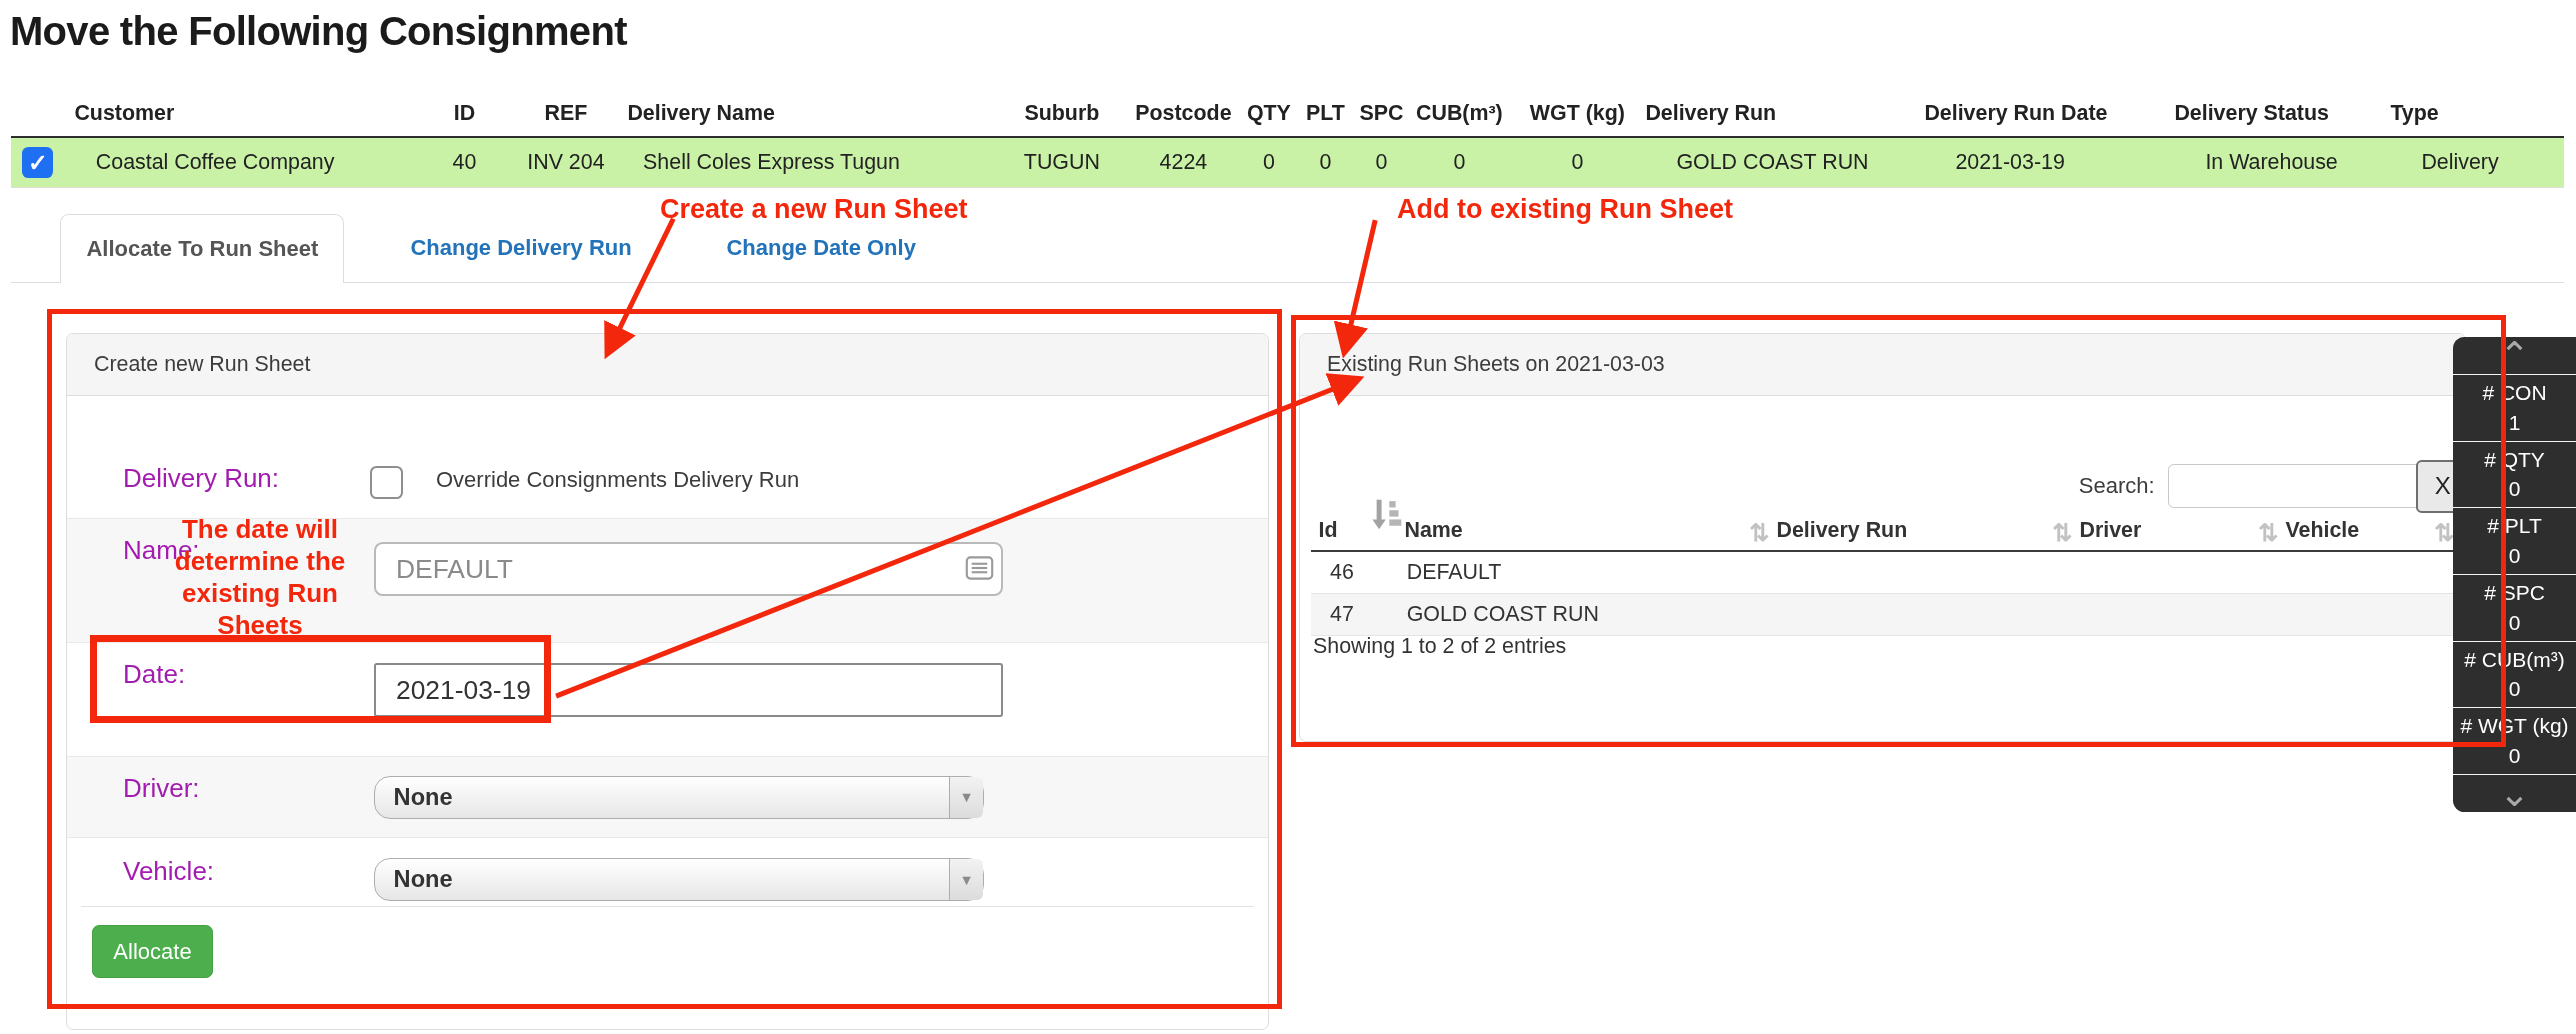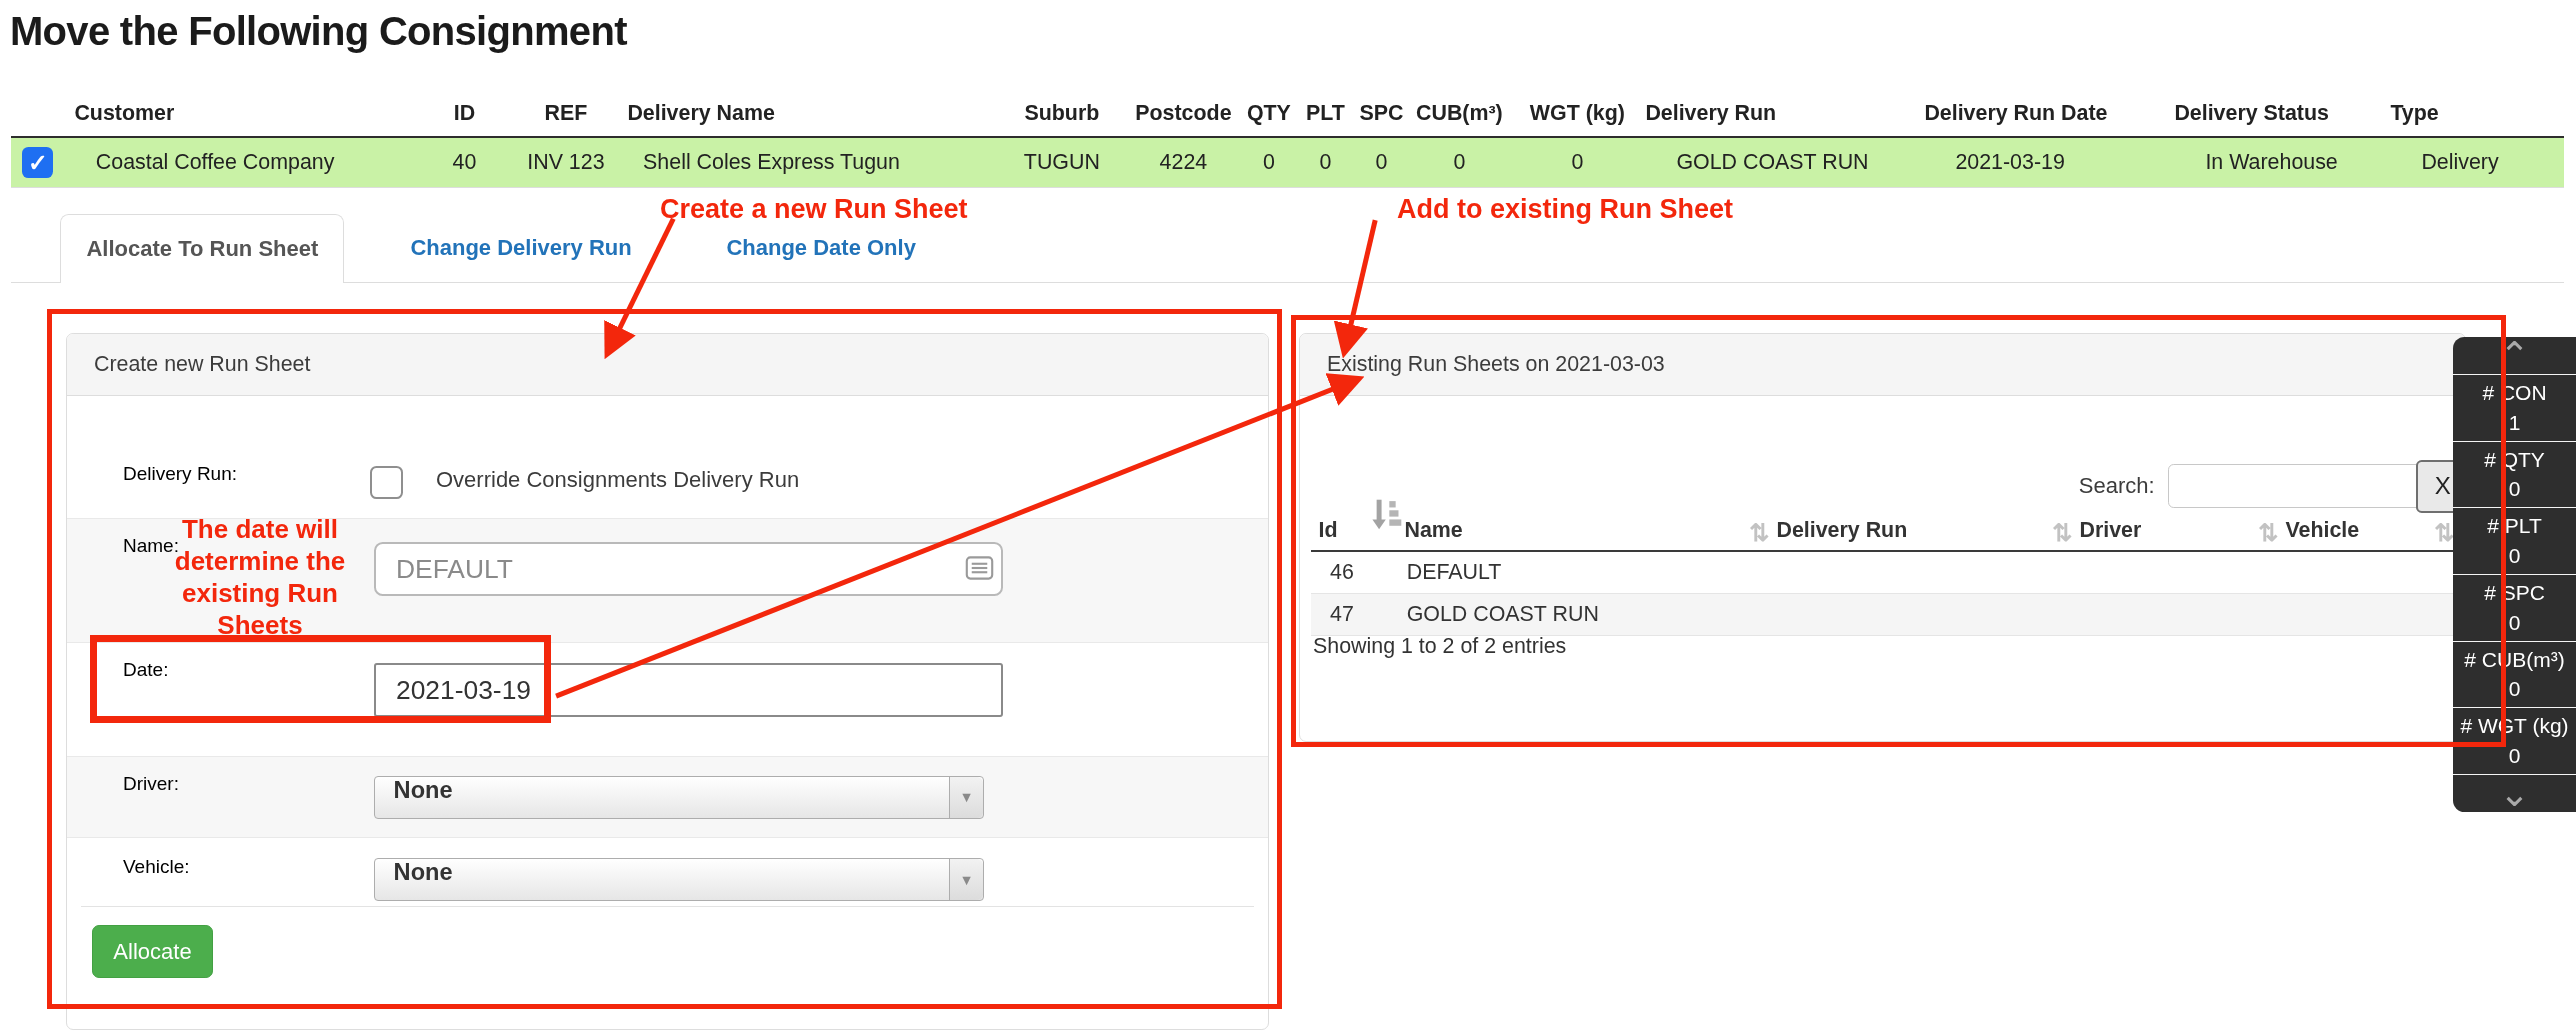--- a/index.html
+++ b/index.html
@@ -31,32 +31,32 @@
   
   .panel{position:absolute;background:#fff;border:1.4px solid #ddd;border-radius:7.1px;}
   .panel-head{height:61px;background:#f5f5f5;border-bottom:1.4px solid #ddd;border-radius:6.4px 6.4px 0 0;
     display:flex;align-items:center;padding-left:27px;font-size:21.4px;color:#3c3c3c;}
   #create-panel{left:66px;top:333px;width:1201px;height:695px;}
   #existing-panel{left:1299px;top:333px;width:1165px;height:407px;}
 
   
   .frow{position:relative;width:100%;}
   .frow.striped{background:#f7f7f7;border-top:1.4px solid #e9e9e9;border-bottom:1.4px solid #e9e9e9;}
-  .flabel{position:absolute;left:56px;font-size:19px;color:#000000;}
+  .flabel{position:absolute;left:56px;font-size:26px;color:#a21caf;}
   .r1{height:122px;} .r2{height:123px;} .r3{height:113px;} .r4{height:80px;} .r5{height:73px;}
   .cb-empty{position:absolute;left:303px;top:70px;width:29px;height:29px;border:2.1px solid #8f8f8f;border-radius:6.4px;background:#fff;}
   .override-label{position:absolute;left:369px;top:71px;font-size:22px;color:#3c3c3c;}
   .text-input{position:absolute;box-sizing:border-box;font-family:"Liberation Sans",sans-serif;}
   .name-input{left:307px;top:23px;width:629px;height:54px;border:2.1px solid #b9b9b9;border-radius:8.6px;
     font-size:26.4px;color:#8a8a8a;padding-left:20px;background:#fff;}
   .name-icon{position:absolute;left:898px;top:37px;}
   .date-input{left:307px;top:20px;width:629px;height:54px;border:2.1px solid #8a8a8a;border-radius:2.9px;
     font-size:26.4px;color:#333;padding-left:20px;background:#fff;}
-  .sel{position:absolute;left:307px;width:608px;height:41px;border:1.4px solid #adadad;border-radius:4px;
-    background:linear-gradient(#ffffff,#e6e6e6);display:flex;cursor:pointer;}
+  .sel{position:absolute;left:307px;width:608px;height:41px;border:1.4px solid #adadad;border-radius:16px;
+    background:linear-gradient(#ffffff,#e6e6e6);display:flex;align-items:center;cursor:pointer;}
   .sel .sel-text{flex:1;padding-left:18.6px;font-size:23.6px;font-weight:bold;color:#333;}
   .sel .sel-arrow{width:33px;height:100%;border-left:1.4px solid #adadad;display:flex;align-items:center;
     justify-content:center;font-size:14.3px;color:#8a8a8a;background:linear-gradient(#f2f2f2,#dcdcdc);border-radius:0 5.7px 5.7px 0;}
   .divider{position:absolute;left:14.3px;right:14.3px;top:572px;border-top:1.4px solid #e3e3e3;}
   .allocate-btn{position:absolute;left:25px;top:591px;width:119px;height:51px;background:#4cae4c;border:1.4px solid #43a043;
     border-radius:7.1px;color:#fff;font-size:22px;display:flex;align-items:center;justify-content:center;cursor:pointer;}
 
   
   .search-wrap{position:absolute;top:127px;right:-4.3px;height:50px;display:flex;align-items:center;z-index:1;}
   .search-label{font-size:22px;color:#3c3c3c;margin-right:13px;}
@@ -145,21 +145,21 @@
     </thead>
     <tbody>
       <tr class="hl">
         <td>
           <div class="row-checkbox">
             <span>✓</span>
           </div>
         </td>
         <td class="al pad-cust">Coastal Coffee Company</td>
         <td class="ac">40</td>
-        <td class="ac">INV 123</td>
+        <td class="ac">INV 204</td>
         <td class="al pad-dn">Shell Coles Express Tugun</td>
         <td class="ac">TUGUN</td>
         <td class="ac">4224</td>
         <td class="ac">0</td>
         <td class="ac">0</td>
         <td class="ac">0</td>
         <td class="ac">0</td>
         <td class="ac">0</td>
         <td class="al pad-l44">GOLD COAST RUN</td>
         <td class="al pad-l44">2021-03-19</td>

